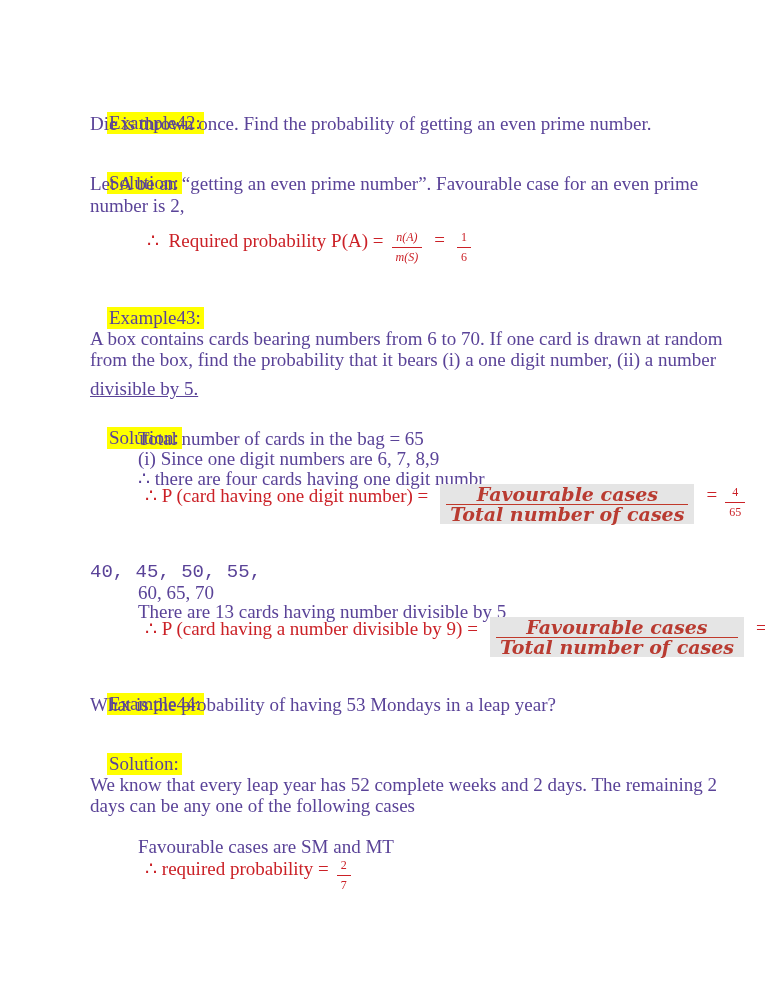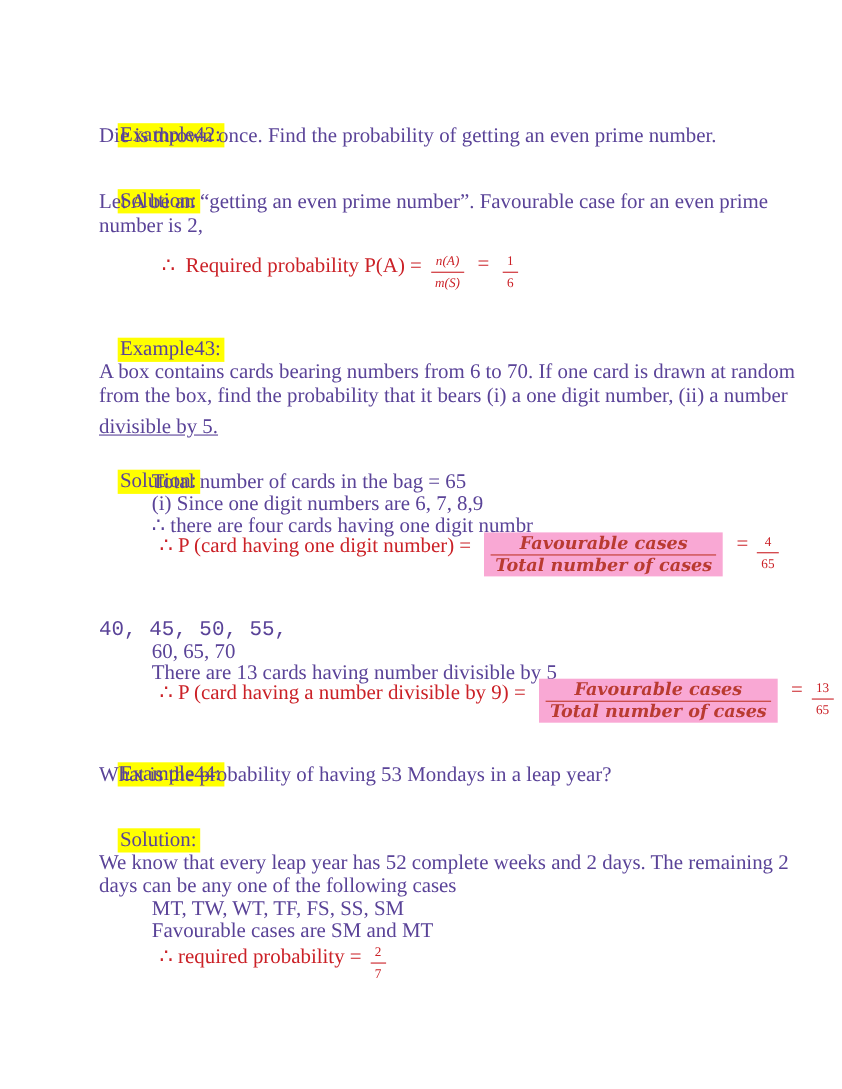--- a/index.html
+++ b/index.html
@@ -45,25 +45,25 @@
   }
   .frac .num {
     align-self: stretch;
     text-align: center;
     border-bottom: 1.4px solid #cb2127;
     padding: 0 4px 1px 4px;
   }
   .frac .den { padding: 1px 4px 0 4px; }
   .frac.ital { font-style: italic; }
   .frac.words {
-    background: #f9a8d4;
+    background: #e5e5e5;
     font-family: "DejaVu Serif", serif;
     font-style: italic;
     font-weight: 600;
-    font-size: 16px;
+    font-size: 19px;
     line-height: 16px;
     color: #b93b31;
     padding: 2px 6px;
   }
   .frac.words .num { border-bottom-color: #c0392b; padding-bottom: 2px; }
 </style>
 </head>
 <body>
 
 <div class="page">
@@ -144,21 +144,20 @@
   <div class="line" style="left:88px; top:672px;">
     <span class="hl">Example44:</span>
   </div>
   <div class="line" style="left:90px; top:694px;">What is the probability of having 53 Mondays in a leap year?</div>
 
   <div class="line" style="left:88px; top:732px;">
     <span class="hl">Solution:</span>
   </div>
   <div class="line" style="left:90px; top:774px;">We know that every leap year has 52 complete weeks and 2 days. The remaining 2</div>
   <div class="line" style="left:90px; top:795px;">days can be any one of the following cases</div>
-  <div class="line" style="left:138px; top:816px;">MT, TW, WT, TF, FS, SS, SM</div>
   <div class="line" style="left:138px; top:836px;">Favourable cases are SM and MT</div>
 
   <div class="formula" style="left:133px; top:857px; height:36px;">
     <span class="lead gap8">∴ required probability =</span>
     <span class="frac">
       <span class="num">2</span>
       <span class="den">7</span>
     </span>
   </div>
 

